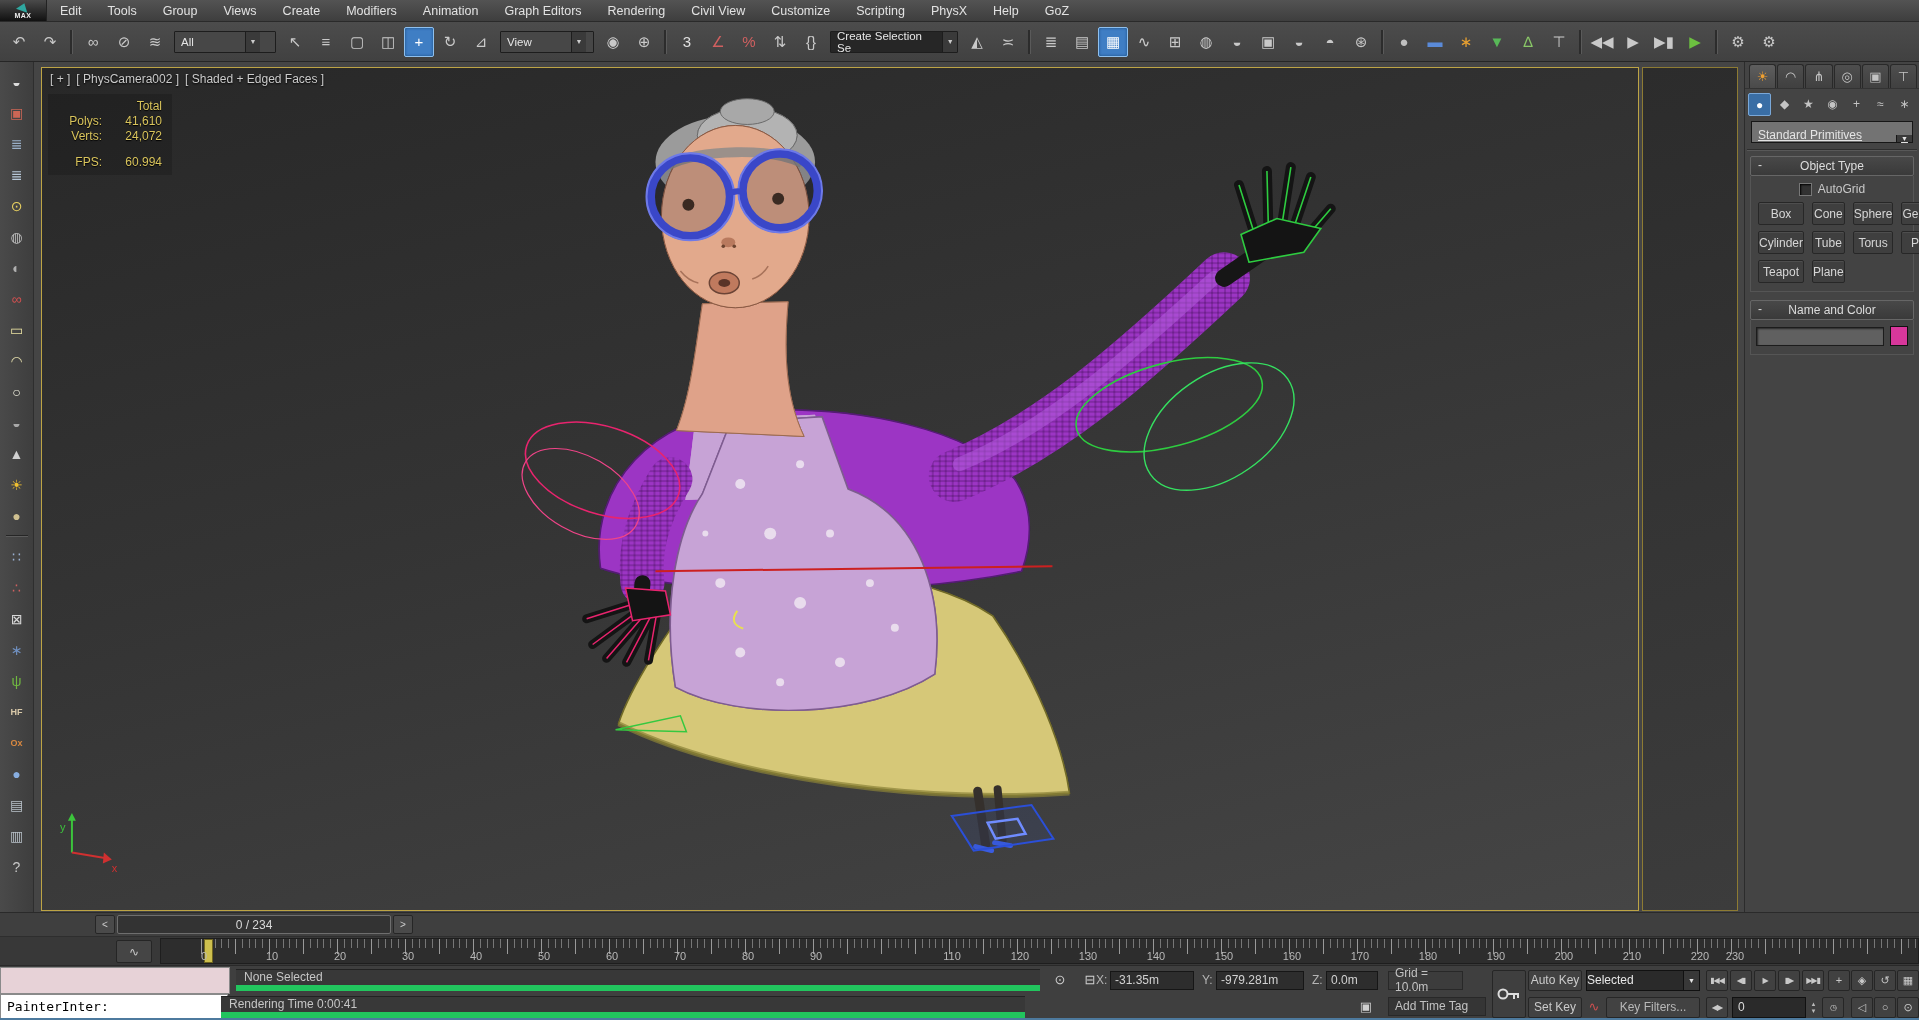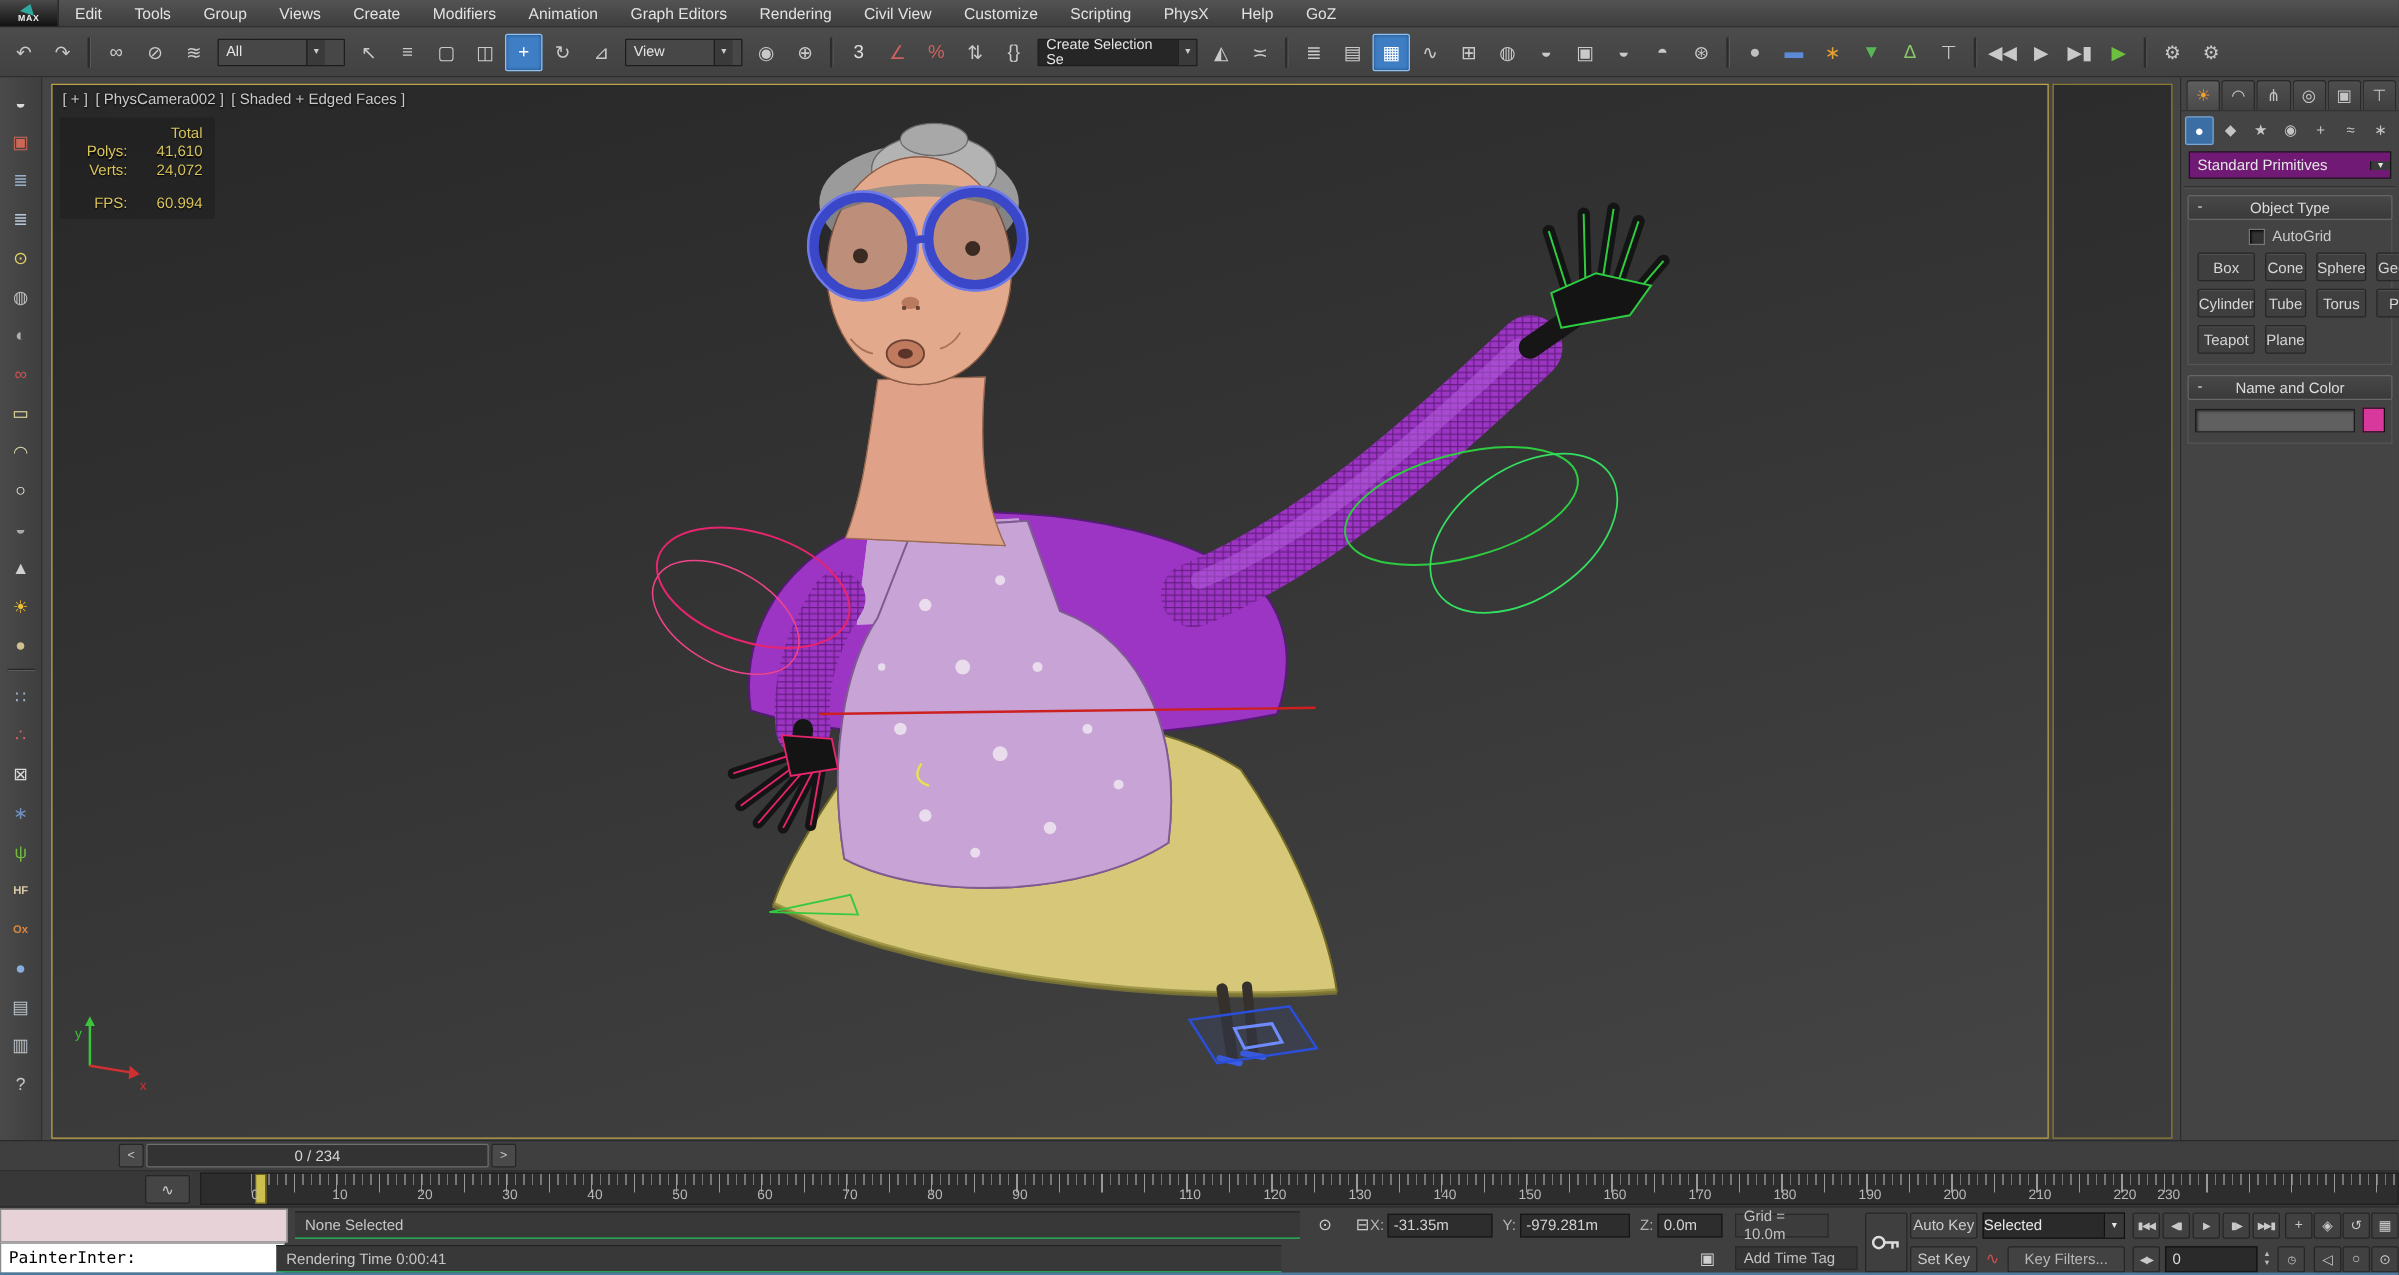--- a/index.html
+++ b/index.html
@@ -53,22 +53,22 @@
     display:flex;flex-direction:column;font-size:12px;}
   .cp-tabs{display:flex;padding:2px 2px 0 4px;gap:1px;border-bottom:1px solid #333;}
   .cp-tab{width:26px;height:23px;display:flex;align-items:center;justify-content:center;font-size:13px;
     color:#c4c4c4;background:linear-gradient(#4e4e4e,#404040);border:1px solid #292929;border-bottom:none;
     border-radius:3px 3px 0 0;}
   .cp-tab.active{background:linear-gradient(#5e5e5e,#4a4a4a);color:#f0a030;}
   .cp-cats{display:flex;justify-content:flex-end;padding:4px 4px 3px 0;gap:3px;}
   .cp-cat{width:21px;height:21px;display:flex;align-items:center;justify-content:center;font-size:12px;
     color:#c4c4c4;border-radius:2px;}
   .cp-cat.active{background:#3a6ea5;color:#fff;border:1px solid #7aa8d8;}
-  .cp-dd{height:20px;margin:2px 6px 6px 6px;display:flex;align-items:center;background:#701a75;
-    border:1px solid #171717;color:#e4e4e4;}
+  .cp-dd{height:20px;margin:2px 6px 6px 6px;display:flex;align-items:flex-end;background:#737373;
+    border:1px solid #171717;color:#e4e4e4;text-decoration:underline;}
   .cp-dd .lbl{flex:1;display:flex;align-items:center;padding:0 6px;}
   .cp-dd .arr{width:15px;display:flex;align-items:center;justify-content:center;background:#3a3a3a;
     border-left:1px solid #171717;font-size:7px;}
   .cp-divider{height:1px;background:#2e2e2e;border-bottom:1px solid #585858;margin:0 2px 5px 2px;}
   .rollout{margin:0 5px 8px 5px;}
   .rollout-head{height:18px;background:linear-gradient(#484848,#3a3a3a);border:1px solid #666;
     border-radius:2px;display:flex;align-items:center;justify-content:center;position:relative;
     color:#dcdcdc;}
   .rollout-head .minus{position:absolute;left:7px;top:1px;}
   .rollout-body{border:1px solid #555;border-top:none;padding:6px 5px 8px 5px;background:#434343;}
@@ -103,21 +103,21 @@
   .ruler .marker{position:absolute;left:43px;top:0;bottom:0;width:7px;background:#cdbf4e;
     border:1px solid #6e6420;}
   
   .statusbar{height:56px;position:relative;background:#3f3f3f;border-top:1px solid #292929;font-size:12px;}
   .statusbar::after{content:"";position:absolute;left:0;right:0;bottom:0;height:2px;background:#4d7a9e;}
   .listener-pink{position:absolute;left:0;top:1px;width:228px;height:25px;background:#e7d2d7;
     border:1px solid #8a8a8a;}
   .listener-white{position:absolute;left:0;top:28px;width:228px;height:25px;background:#fff;
     border:1px solid #8a8a8a;color:#000;font-family:"DejaVu Sans Mono",monospace;font-size:13px;
     display:flex;align-items:center;padding-left:6px;box-sizing:border-box;}
-  .status-field{position:absolute;background:#383838;border-top:1px solid #222;border-bottom:1px solid #22c55e;
+  .status-field{position:absolute;background:#383838;border-top:1px solid #222;border-bottom:6px solid #22c55e;
     color:#c6c6c6;display:flex;align-items:center;padding-left:8px;box-sizing:border-box;}
   .sb-icon{position:absolute;width:20px;height:20px;display:flex;align-items:center;justify-content:center;
     color:#cfcfcf;font-size:13px;}
   .coord-label{position:absolute;color:#b4b4b4;top:7px;}
   .coord-field{position:absolute;top:5px;height:19px;background:#2d2d2d;border:1px solid #161616;
     color:#d2d2d2;display:flex;align-items:center;padding-left:4px;box-sizing:border-box;}
   .plain-box{position:absolute;background:#3c3c3c;border:1px solid #282828;color:#c2c2c2;
     display:flex;align-items:center;padding-left:6px;box-sizing:border-box;}
   .key-btn{position:absolute;left:1492px;top:4px;width:32px;height:46px;background:#3f3f3f;
     border:1px solid #262626;border-radius:2px;display:flex;align-items:center;justify-content:center;}

